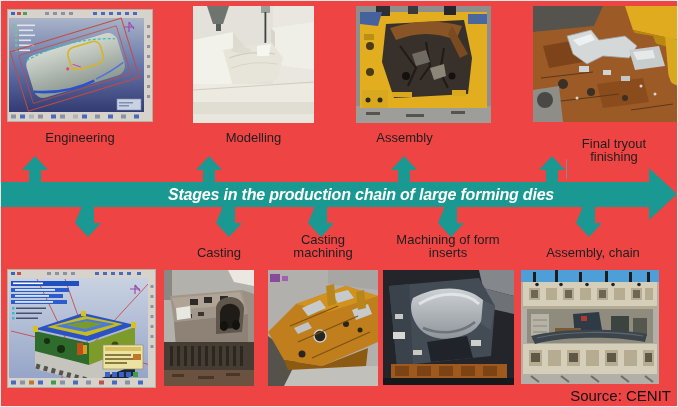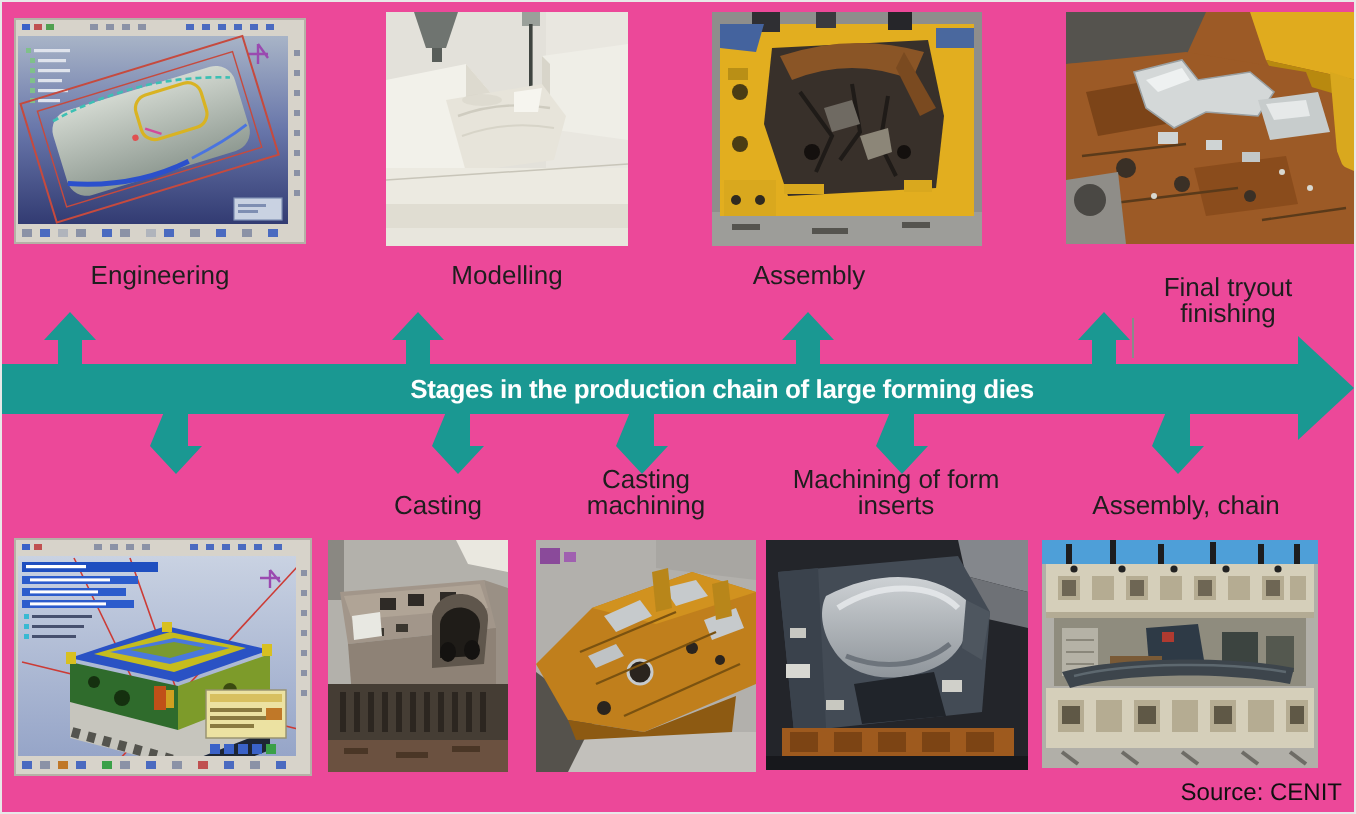--- a/index.html
+++ b/index.html
@@ -1,43 +1,43 @@
 <!DOCTYPE html>
 <html><head>
 <meta charset="utf-8">
 <style>
   html,body{margin:0;padding:0;background:#fff;}
   #canvas{
-    position:relative;width:678px;height:407px;background:#ec4899;
+    position:relative;width:678px;height:407px;background:#ef4444;
     font-family:"Liberation Sans",sans-serif;overflow:hidden;
     border:1px solid #e8e8e8;box-sizing:border-box;
   }
   .photo{position:absolute;overflow:hidden;line-height:0;}
   .lbl{
     position:absolute;text-align:center;color:#1e1e1e;
     font-size:13px;line-height:13px;letter-spacing:0;
   }
   .lbl2{line-height:12.5px;}
   .banner-bar{
     position:absolute;left:0;top:181px;width:649px;height:25px;background:#1A9892;
   }
   .banner-head{
     position:absolute;left:648px;top:167px;width:0;height:0;
     border-top:26px solid transparent;border-bottom:26px solid transparent;
     border-left:28px solid #1A9892;
   }
   .banner-text{
     position:absolute;left:110px;top:186px;width:500px;text-align:center;
-    color:#ffffff;font-size:13px;line-height:15px;font-weight:bold;
+    color:#ffffff;font-size:16px;line-height:15px;font-weight:bold;font-style:italic;
     letter-spacing:-0.2px;
   }
   .arrow{position:absolute;}
   .src{
     position:absolute;left:520px;top:388px;width:150px;text-align:right;
-    color:#111;font-size:12px;line-height:14px;
+    color:#111;font-size:15px;line-height:14px;
   }
   .tick{position:absolute;left:565px;top:158px;width:1px;height:20px;background:#8a8a8a;}
 </style>
 </head>
 <body>
 
 <div id="canvas">
 
   <div class="photo" style="left:6px;top:8px;width:146px;height:113px">
     <svg width="146" height="113">

